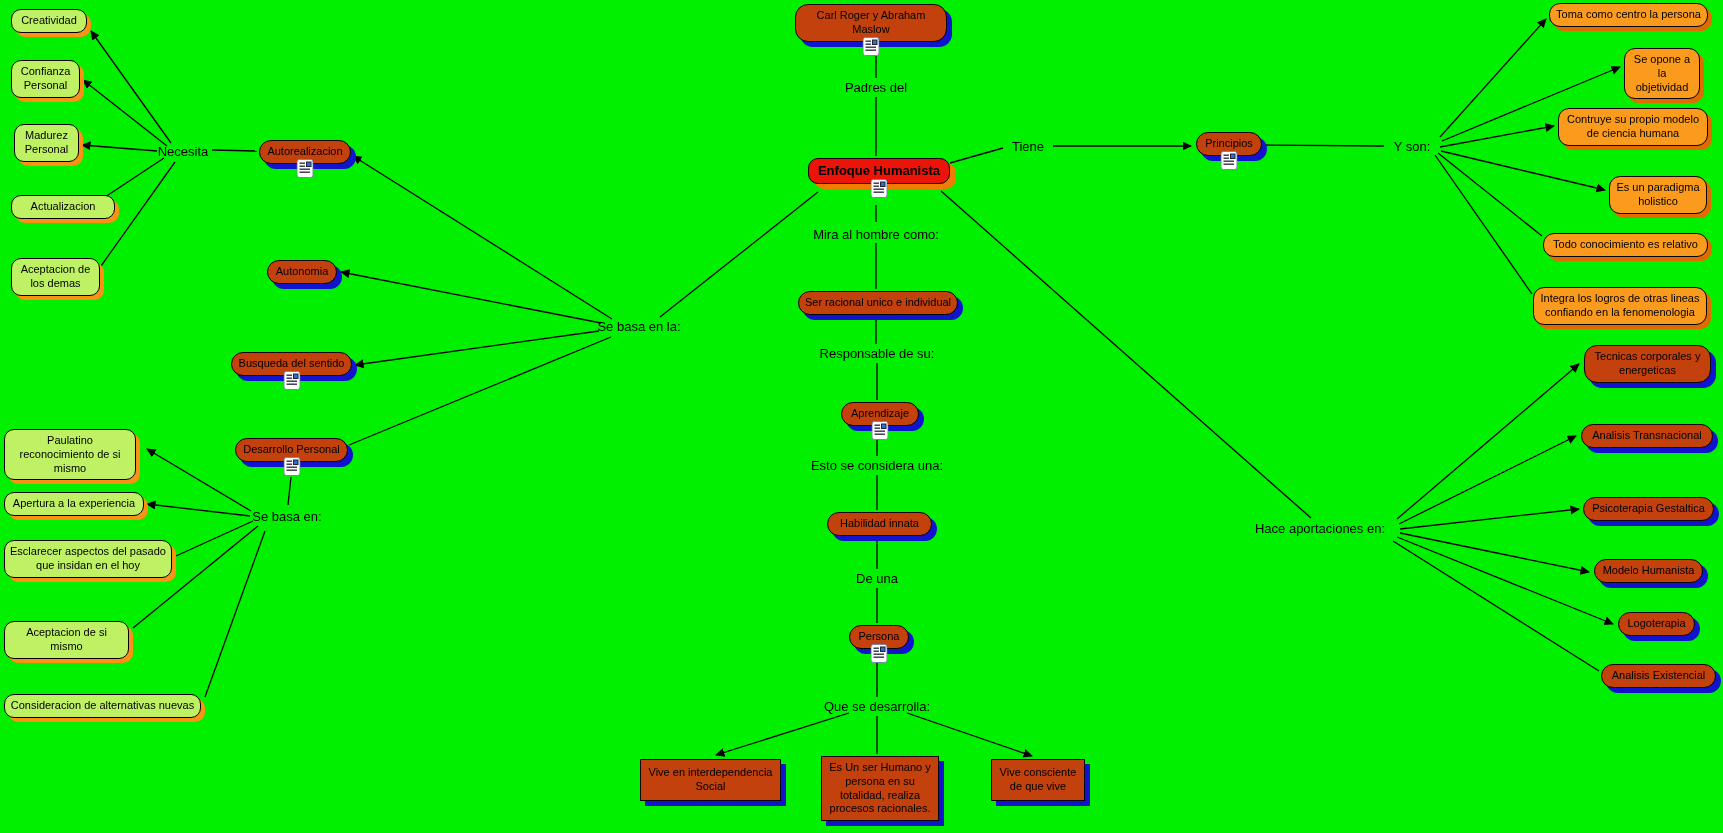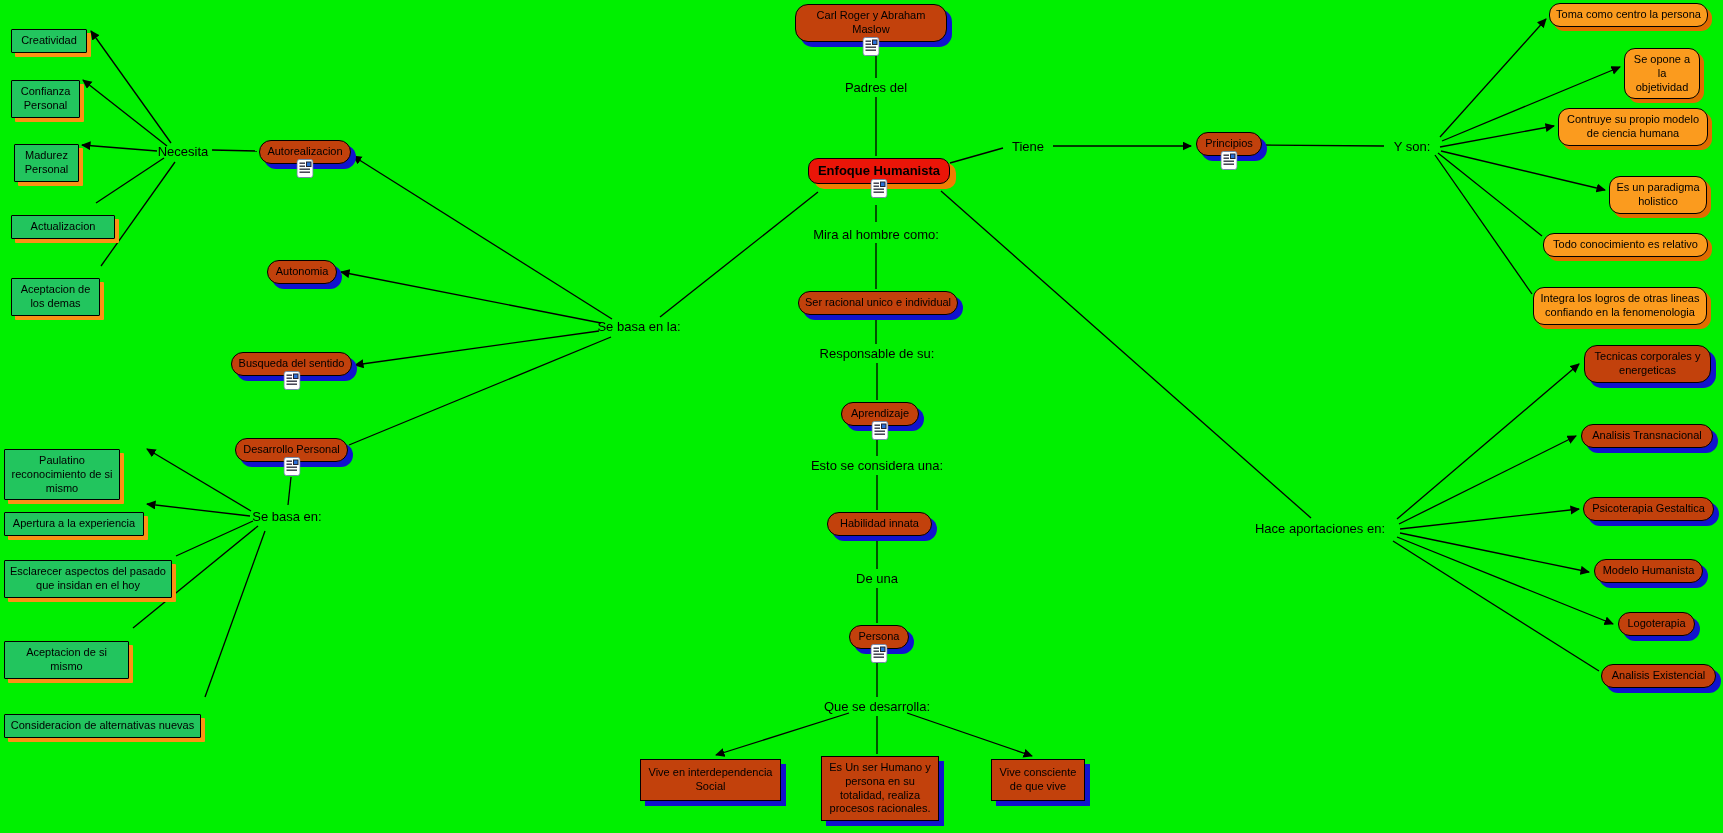--- a/index.html
+++ b/index.html
@@ -7,21 +7,21 @@
          font-family:"Liberation Sans",sans-serif;color:#000;}
   svg.wires{position:absolute;left:0;top:0;z-index:1;}
   .node{position:absolute;z-index:2;display:flex;align-items:center;justify-content:center;
         text-align:center;font-size:11px;line-height:1.25;padding:4px 5px;
         border:1.5px solid #000;box-sizing:border-box;cursor:default;}
   .node.blue{background:#c2410c;border-radius:13px;box-shadow:5px 5px 0 #1113ce;}
   .node.sq{border-radius:0;}
   .node.red{background:#ea1508;border-radius:10px;box-shadow:6px 5px 0 #f07d02;
             font-weight:bold;font-size:13px;}
   .node.orange{background:#fb9b1e;border-radius:11px;box-shadow:4px 4px 0 #e06c00;}
-  .node.gold{background:#22c55e;border-radius:1px;border-width:1px;box-shadow:4px 4px 0 #fb9215;margin-top:20px;}
+  .node.gold{background:#bef264;border-radius:10px;border-width:1px;box-shadow:4px 4px 0 #fb9215;}
   .linklabel{position:absolute;z-index:2;transform:translate(-50%,-50%);
              font-size:13px;white-space:nowrap;cursor:default;}
   .res-icon{position:absolute;left:50%;bottom:-15px;transform:translateX(-50%);
             width:17px;height:19px;z-index:3;}
 </style>
 </head>
 <body>
 
 <div class="stage">
 
@@ -247,21 +247,21 @@
   <div class="node gold" style="left:14px;top:124px;width:65px;">
     <span>Madurez Personal</span>
   </div>
   <div class="node gold" style="left:11px;top:195px;width:104px;">
     <span>Actualizacion</span>
   </div>
   <div class="node gold" style="left:11px;top:258px;width:89px;">
     <span>Aceptacion de los demas</span>
   </div>
 
-  <div class="node gold" style="left:4px;top:429px;width:116px;">
+  <div class="node gold" style="left:4px;top:429px;width:132px;">
     <span>Paulatino reconocimiento de si mismo</span>
   </div>
   <div class="node gold" style="left:4px;top:492px;width:140px;">
     <span>Apertura a la experiencia</span>
   </div>
   <div class="node gold" style="left:4px;top:540px;width:168px;">
     <span>Esclarecer aspectos del pasado que insidan en el hoy</span>
   </div>
   <div class="node gold" style="left:4px;top:621px;width:125px;">
     <span>Aceptacion de si mismo</span>

